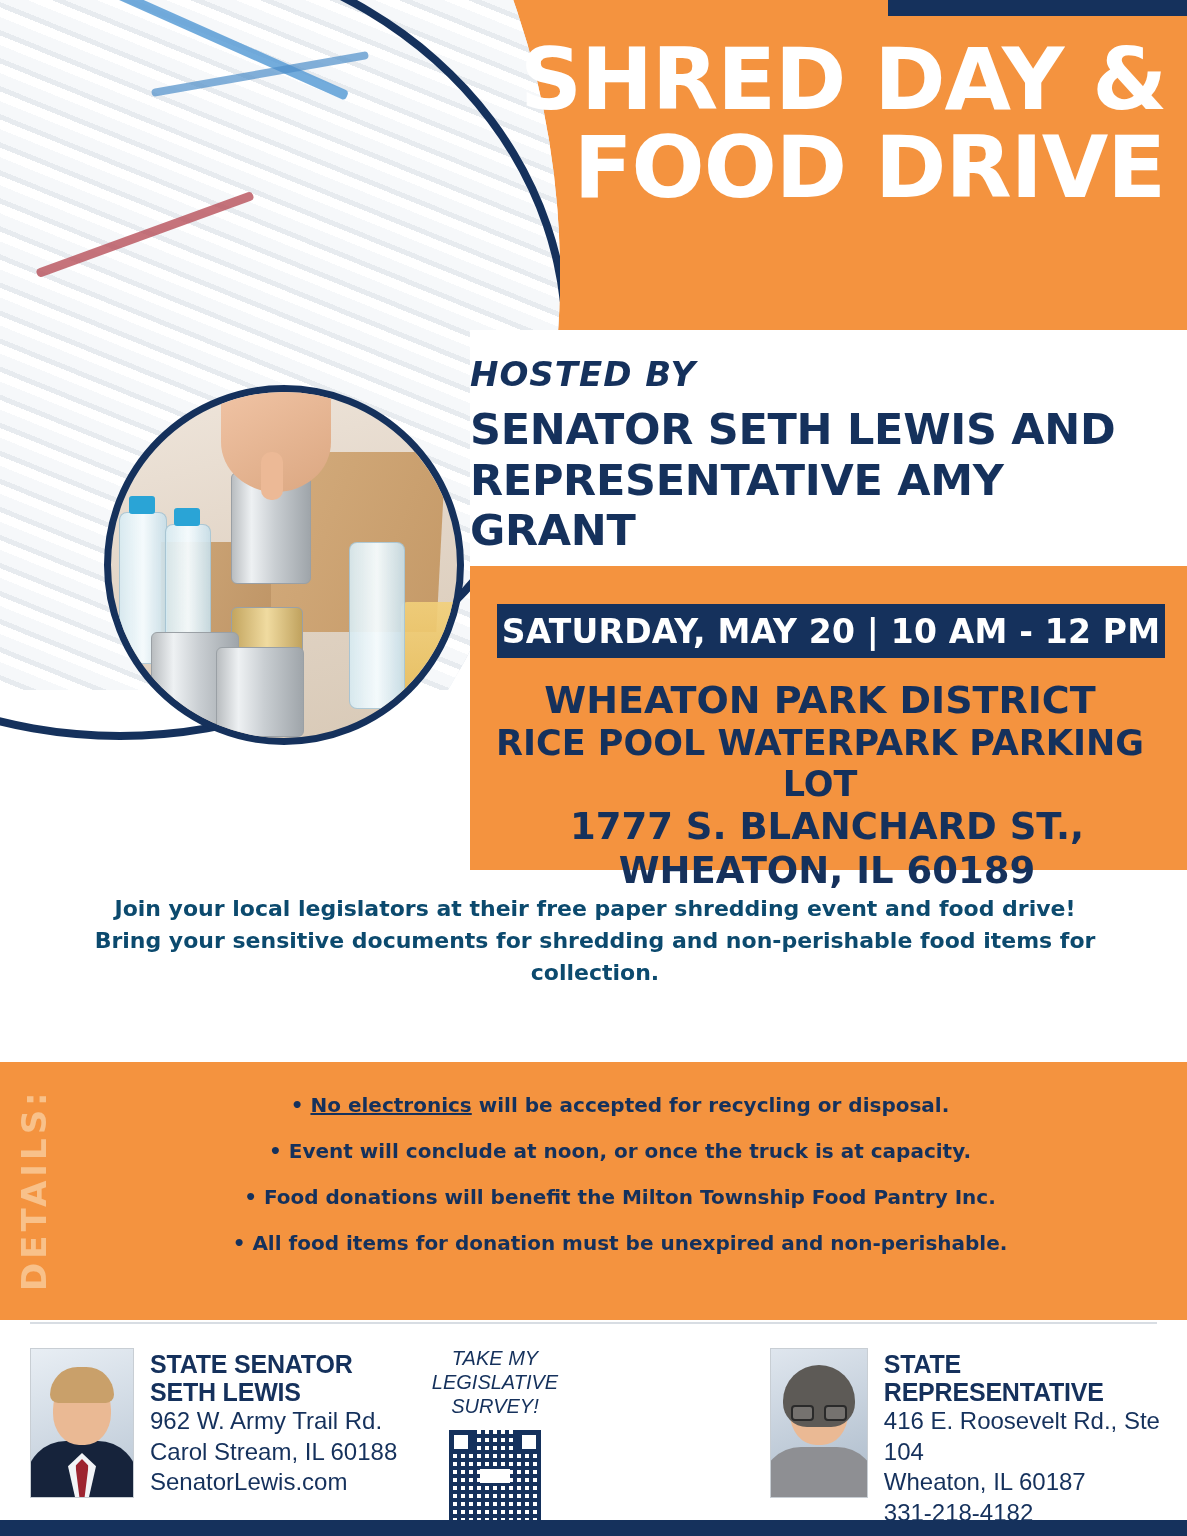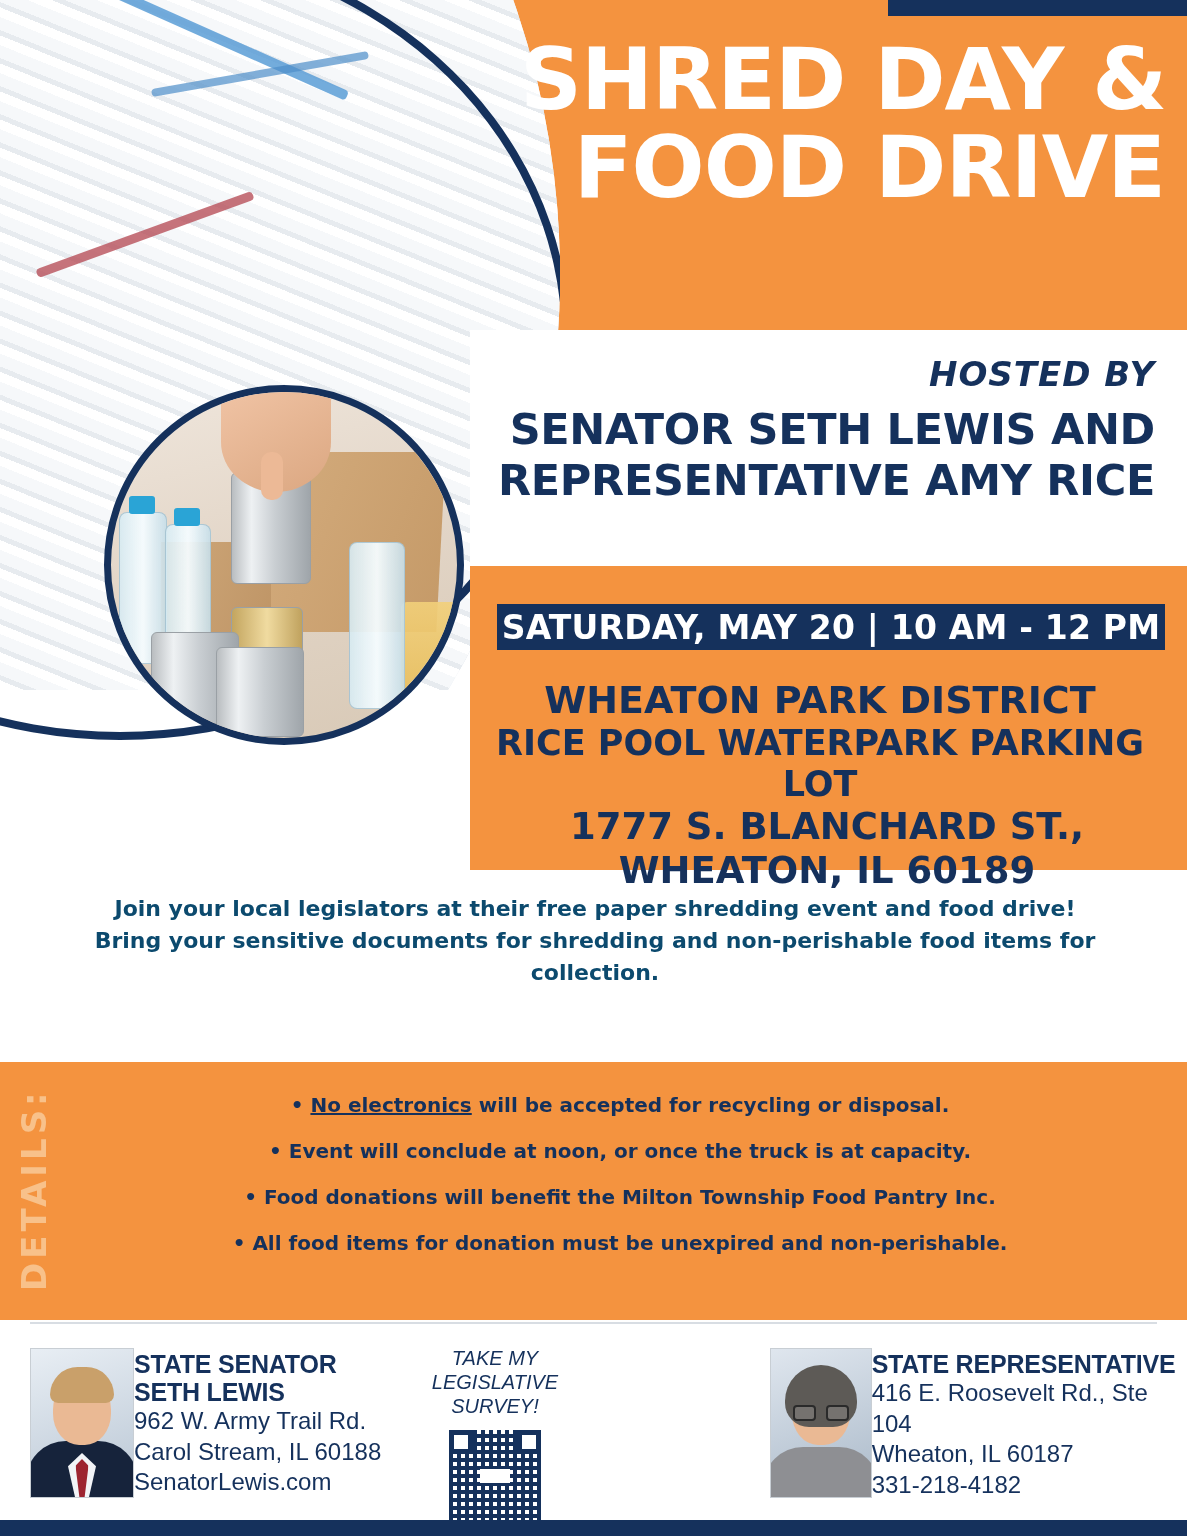--- a/index.html
+++ b/index.html
@@ -209,21 +209,21 @@
   }
 
   
   .hosted-block {
     position: absolute;
     left: 470px;
     top: 330px;
     width: 717px;
     height: 236px;
     background: #ffffff;
-    text-align: right;
+    text-align: left;
     padding: 24px 32px 0 0;
     box-sizing: border-box;
   }
   .hosted-by {
     font-family: "DejaVu Sans", sans-serif;
     font-style: italic;
     font-weight: bold;
     font-size: 34px;
     color: #15315c;
     letter-spacing: 1px;
@@ -245,21 +245,21 @@
     top: 566px;
     width: 717px;
     height: 304px;
     background: #f4933f;
   }
   .datetime-bar {
     position: absolute;
     left: 497px;
     top: 604px;
     width: 668px;
-    height: 46px;
+    height: 54px;
     background: #15315c;
     color: #ffffff;
     font-family: "DejaVu Sans", sans-serif;
     font-weight: bold;
     font-size: 33px;
     display: flex;
     align-items: center;
     justify-content: center;
     letter-spacing: 0.2px;
     text-align: center;
@@ -362,20 +362,21 @@
     top: 1520px;
     width: 1187px;
     height: 16px;
     background: #15315c;
   }
 
   .person {
     position: absolute;
     top: 1348px;
     display: flex;
+    gap: 16px;
   }
   .person.left { left: 30px; }
   .person.right { left: 770px; }
   .headshot {
     width: 104px;
     height: 150px;
     border: 1px solid #c8ced4;
     box-sizing: border-box;
     overflow: hidden;
     position: relative;
@@ -579,21 +580,21 @@
 
 <div class="title-block">
   <div class="title-line">SHRED DAY &amp;</div>
   <div class="title-line">FOOD DRIVE</div>
 </div>
 
 <div class="hosted-block">
   <div class="hosted-by">HOSTED BY</div>
   <div class="host-names">
     <div>SENATOR SETH LEWIS AND</div>
-    <div>REPRESENTATIVE AMY RICE</div>
+    <div>REPRESENTATIVE AMY GRANT</div>
   </div>
 </div>
 
 <div class="when-band"></div>
 <div class="datetime-bar">SATURDAY, MAY 20  |  10 AM - 12 PM</div>
 <div class="venue">
   <div>WHEATON PARK DISTRICT</div>
   <div class="sub">RICE POOL WATERPARK PARKING LOT</div>
   <div class="addr">1777 S. BLANCHARD ST., WHEATON, IL 60189</div>
 </div>

